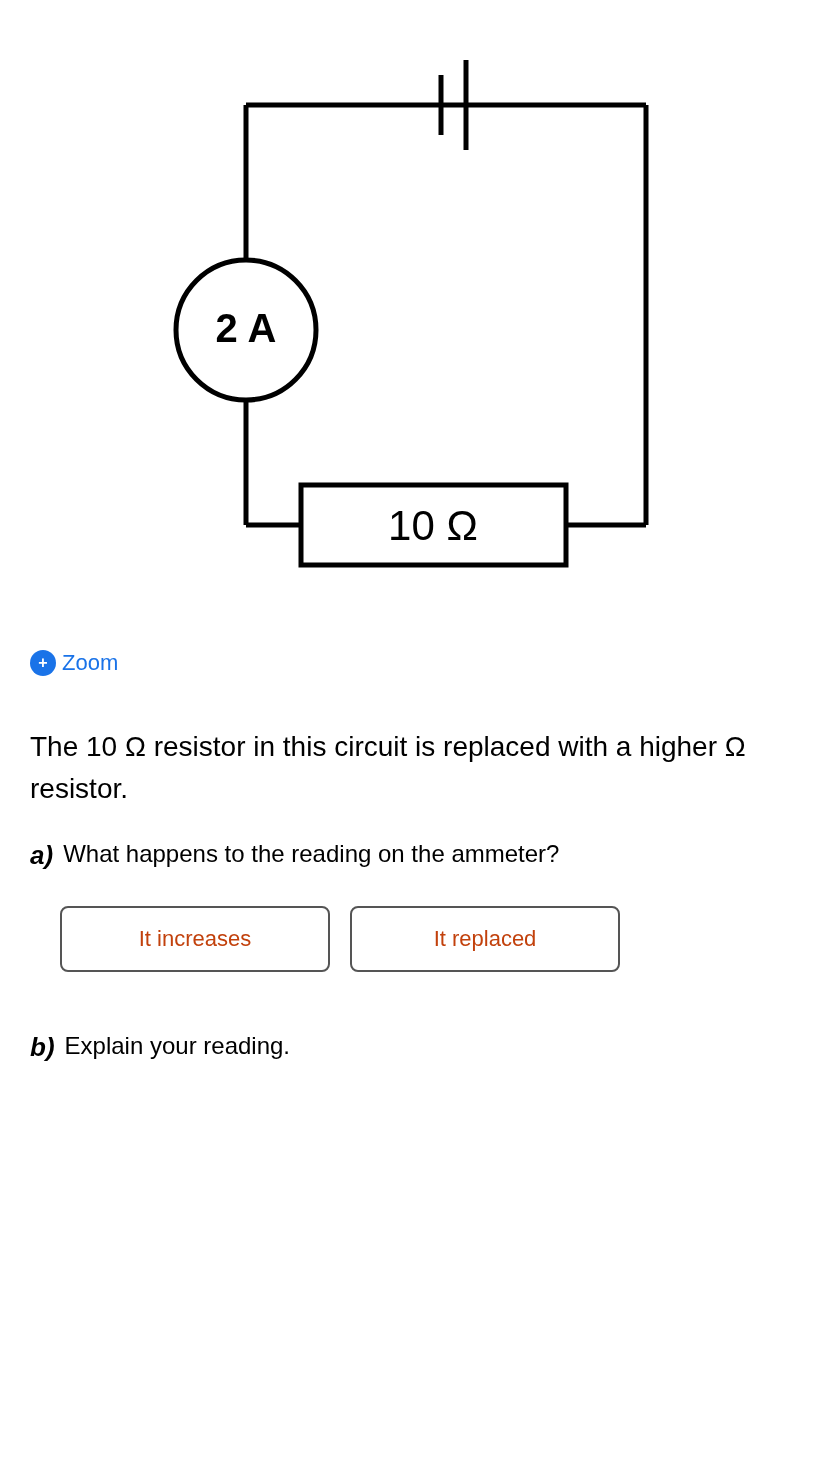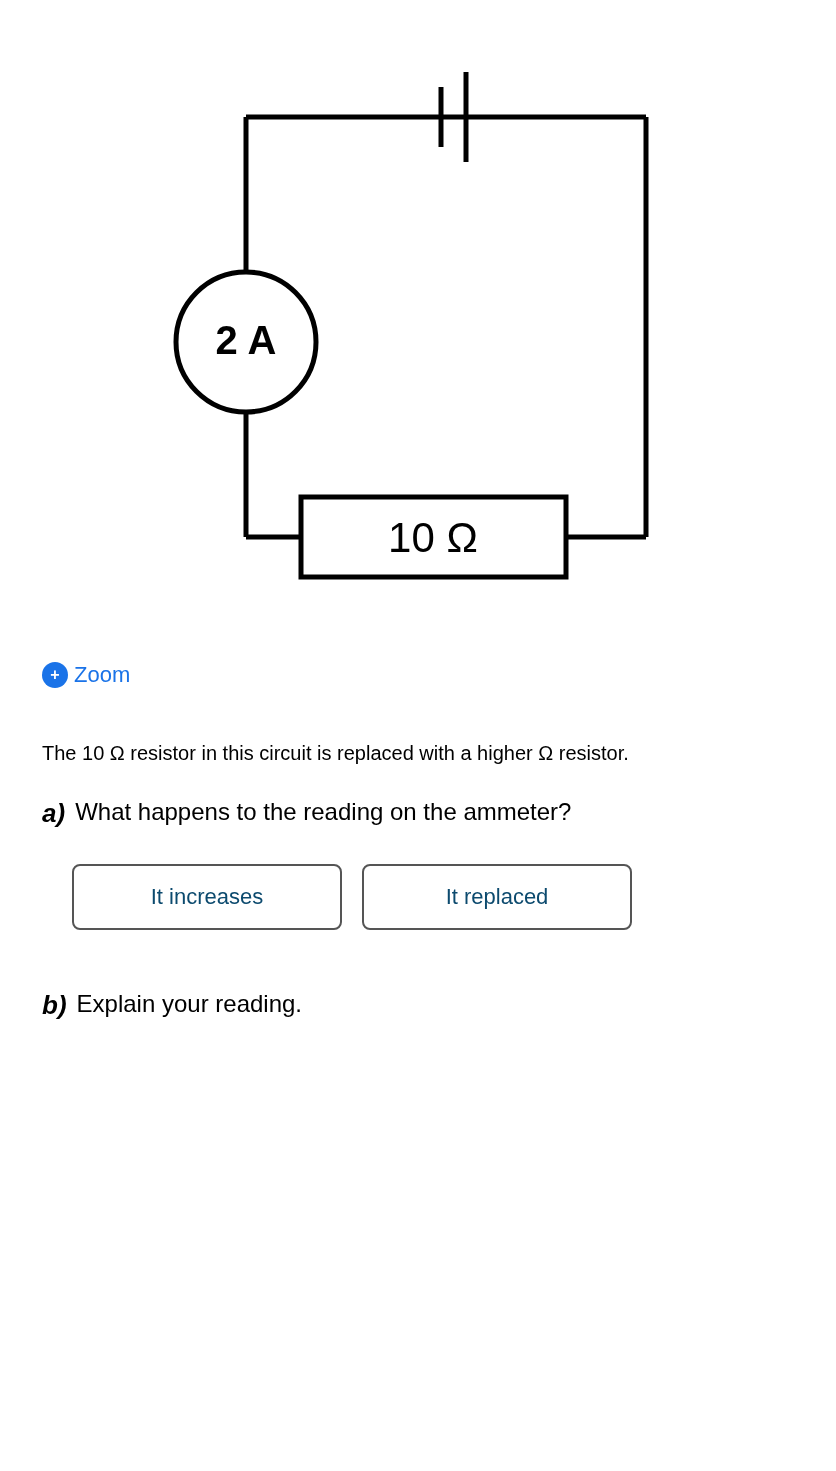--- a/index.html
+++ b/index.html
@@ -8,21 +8,21 @@
       background: #ffffff;
       width: 836px;
       min-height: 1471px;
       overflow-x: hidden;
     }
 
     .page-container {
       width: 812px;
       min-height: 1471px;
       background: #fff;
-      padding: 12px;
+      padding: 0;
       position: relative;
     }
 
     
     .circuit-area {
       display: flex;
       justify-content: center;
       align-items: center;
       padding: 30px 20px 20px 20px;
       height: 640px;
@@ -64,21 +64,21 @@
       justify-content: center;
       color: white;
       font-size: 16px;
       font-weight: bold;
       flex-shrink: 0;
     }
 
     
     .question-text {
       padding: 20px 30px 10px 30px;
-      font-size: 20px;
+      font-size: 28px;
       line-height: 1.5;
       color: #000;
     }
 
     .question-part {
       padding: 20px 30px 15px 30px;
       font-size: 24px;
       color: #000;
       display: flex;
       align-items: flex-start;
@@ -103,21 +103,21 @@
       flex-wrap: wrap;
     }
 
     .answer-btn {
       border: 2px solid #555;
       border-radius: 8px;
       background: #fff;
       padding: 18px 30px;
       font-size: 22px;
       cursor: pointer;
-      color: #0c4a6e;
+      color: #c2410c;
       min-width: 270px;
       text-align: center;
     }
 
     
     .part-b {
       padding: 20px 30px 20px 30px;
       font-size: 24px;
       color: #000;
       display: flex;

